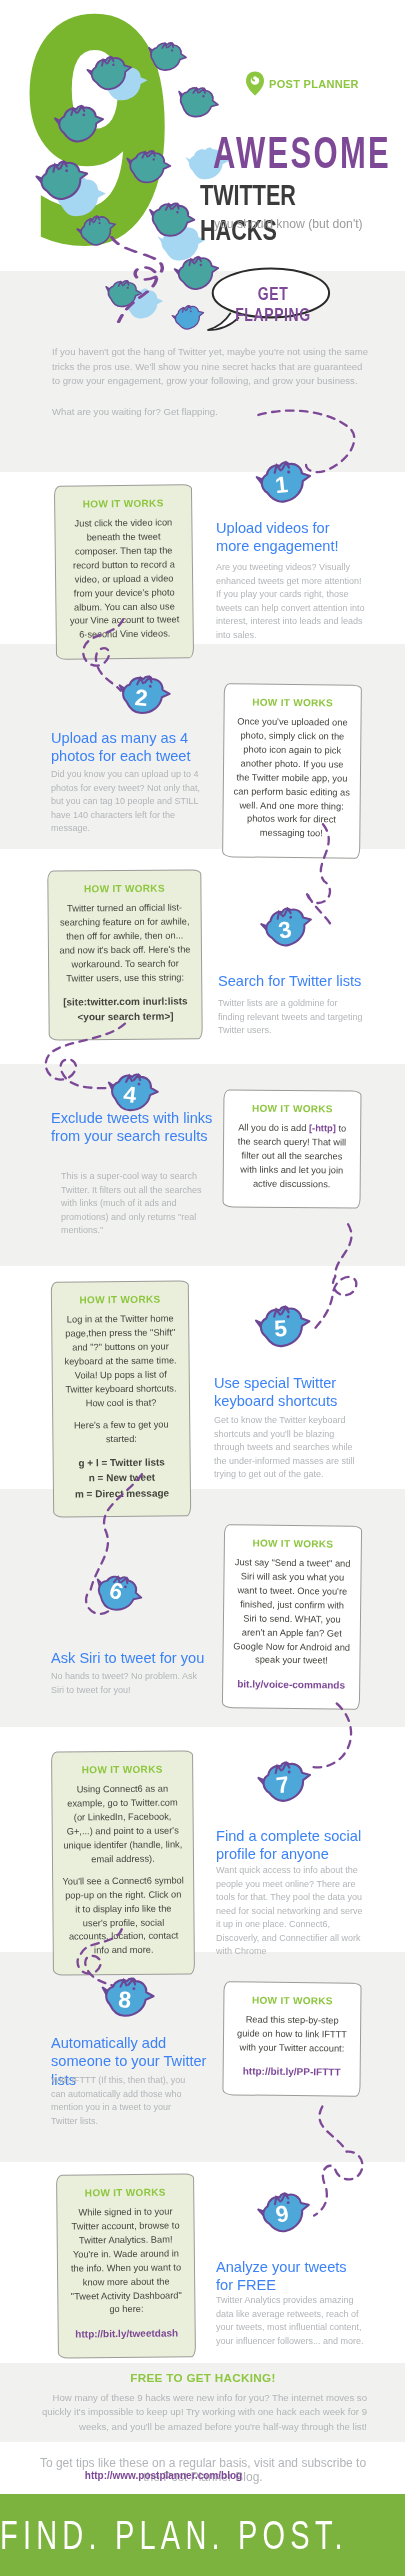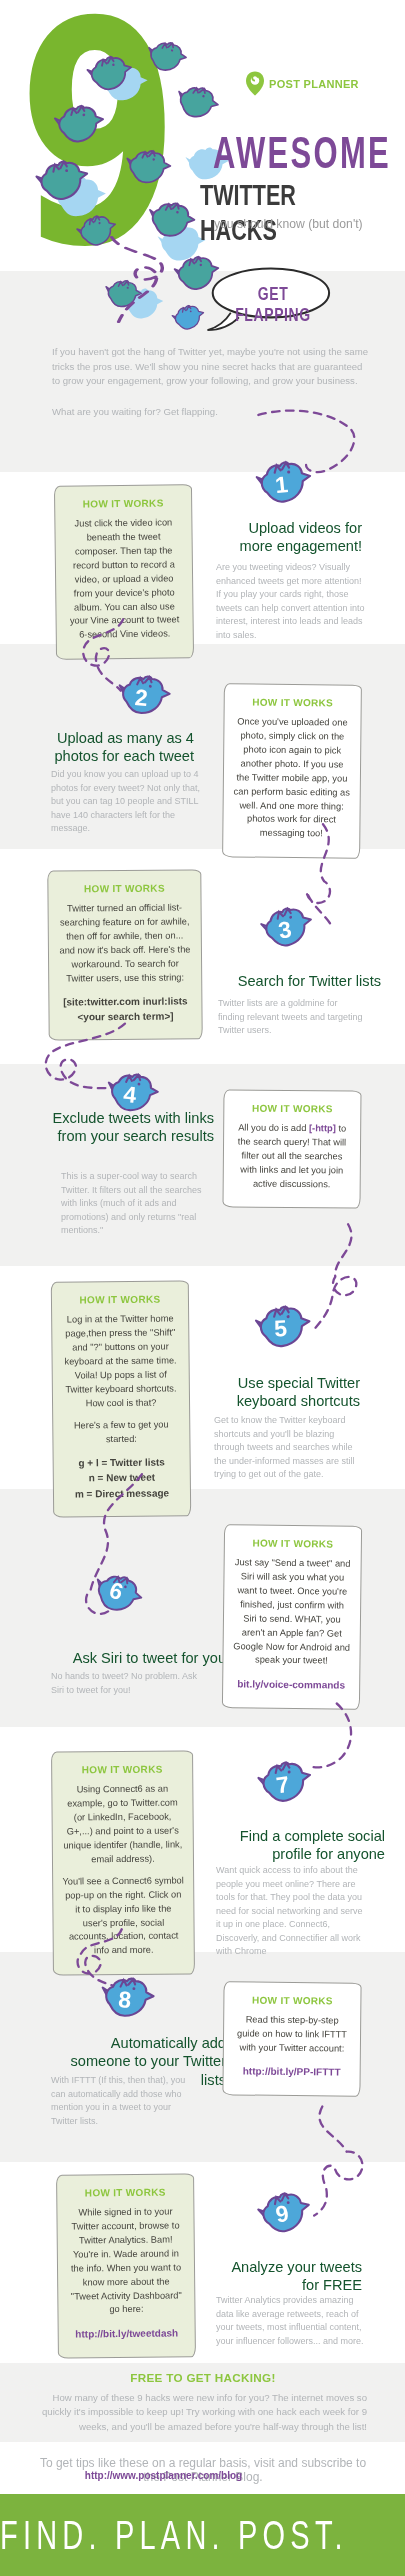--- a/index.html
+++ b/index.html
@@ -20,21 +20,21 @@
   .title-aw{position:absolute;left:213px;top:127px;width:163px;text-align:left;}
   .title-aw .tall{transform:scaleY(1.45);font-size:31px;font-weight:bold;color:#7d4997;letter-spacing:2.3px;}
   .title-th{position:absolute;left:200px;top:178px;width:166px;}
   .title-th .tall{transform:scaleY(1.35);font-size:21.6px;font-weight:bold;color:#3b3b3b;letter-spacing:0px;}
   .subtitle{position:absolute;left:214px;top:217px;font-size:12.2px;color:#9b9b9b;}
   
   .bubble-text{position:absolute;left:223px;top:283px;width:100px;text-align:center;}
   .bubble-text .tall{transform:scaleY(1.3);font-size:14px;font-weight:bold;color:#7d4997;letter-spacing:0.6px;}
   .para{position:absolute;font-size:9.6px;line-height:1.52;color:#b2b5b8;}
   
-  .hack-title{position:absolute;font-size:14.6px;line-height:1.26;color:#14532d;text-align:right;}
+  .hack-title{position:absolute;font-size:14.6px;line-height:1.26;color:#3b82f6;}
   .hack-desc{position:absolute;font-size:9px;line-height:1.5;color:#b2b5b8;}
   .card{position:absolute;background:#fff;border:1.7px solid #9b9b97;
         border-radius:5.8px 9.3px 4.7px 10.5px / 9.3px 4.7px 10.5px 5.8px;
         padding:11.7px 9.3px 7px;text-align:center;box-sizing:border-box;}
   .card.greenish{background:#eaefdb;}
   .card .hiw{color:#8dc63f;font-weight:bold;font-size:10px;letter-spacing:0.3px;margin:0 0 8.2px;}
   .card p{margin:0 0 8.2px;font-size:9.3px;line-height:1.5;color:#45443e;}
   .purple{color:#7d4997;font-weight:bold;}
   .plink{color:#7d4997;font-weight:bold;font-size:10px;text-decoration:none;}
   

